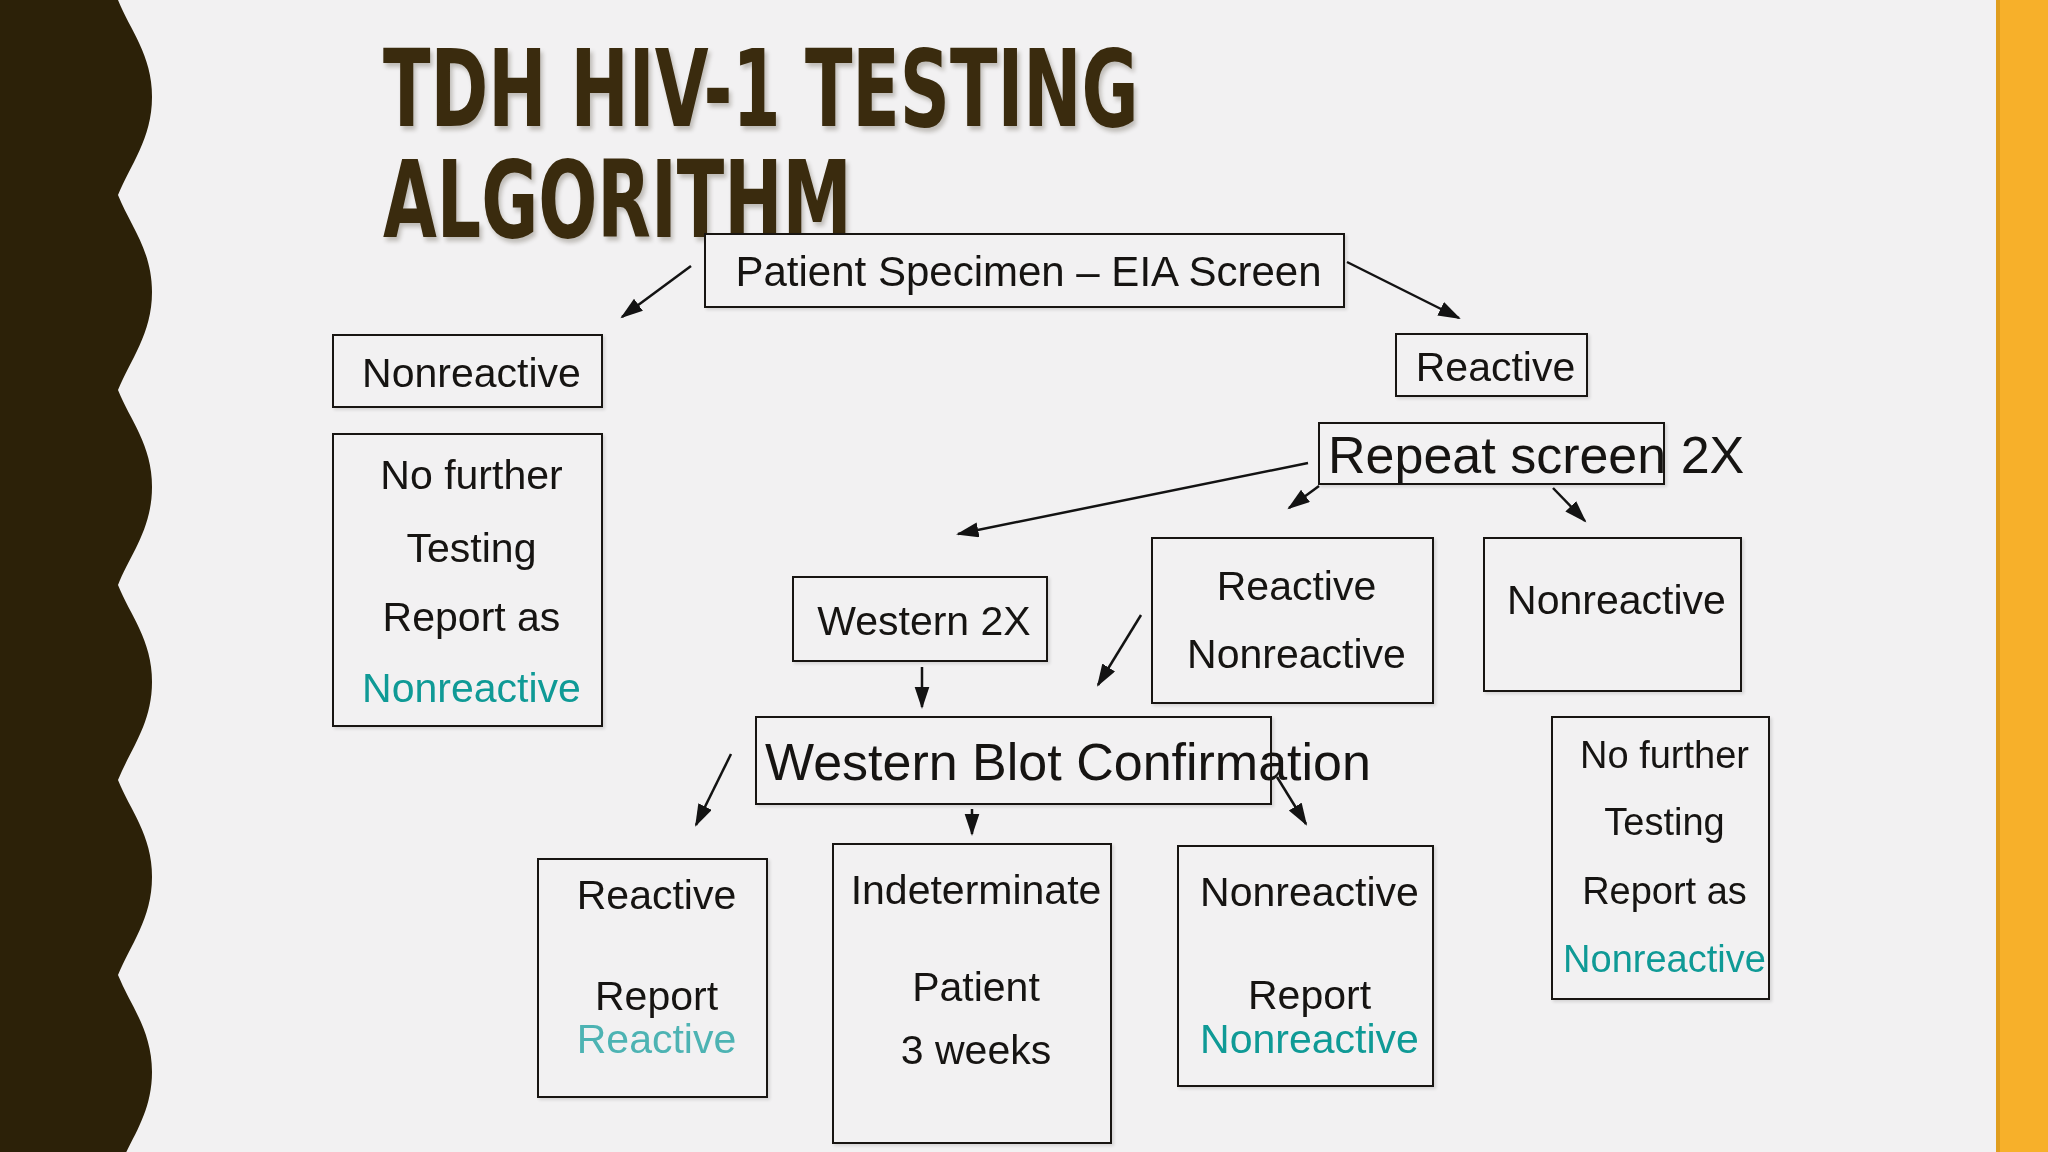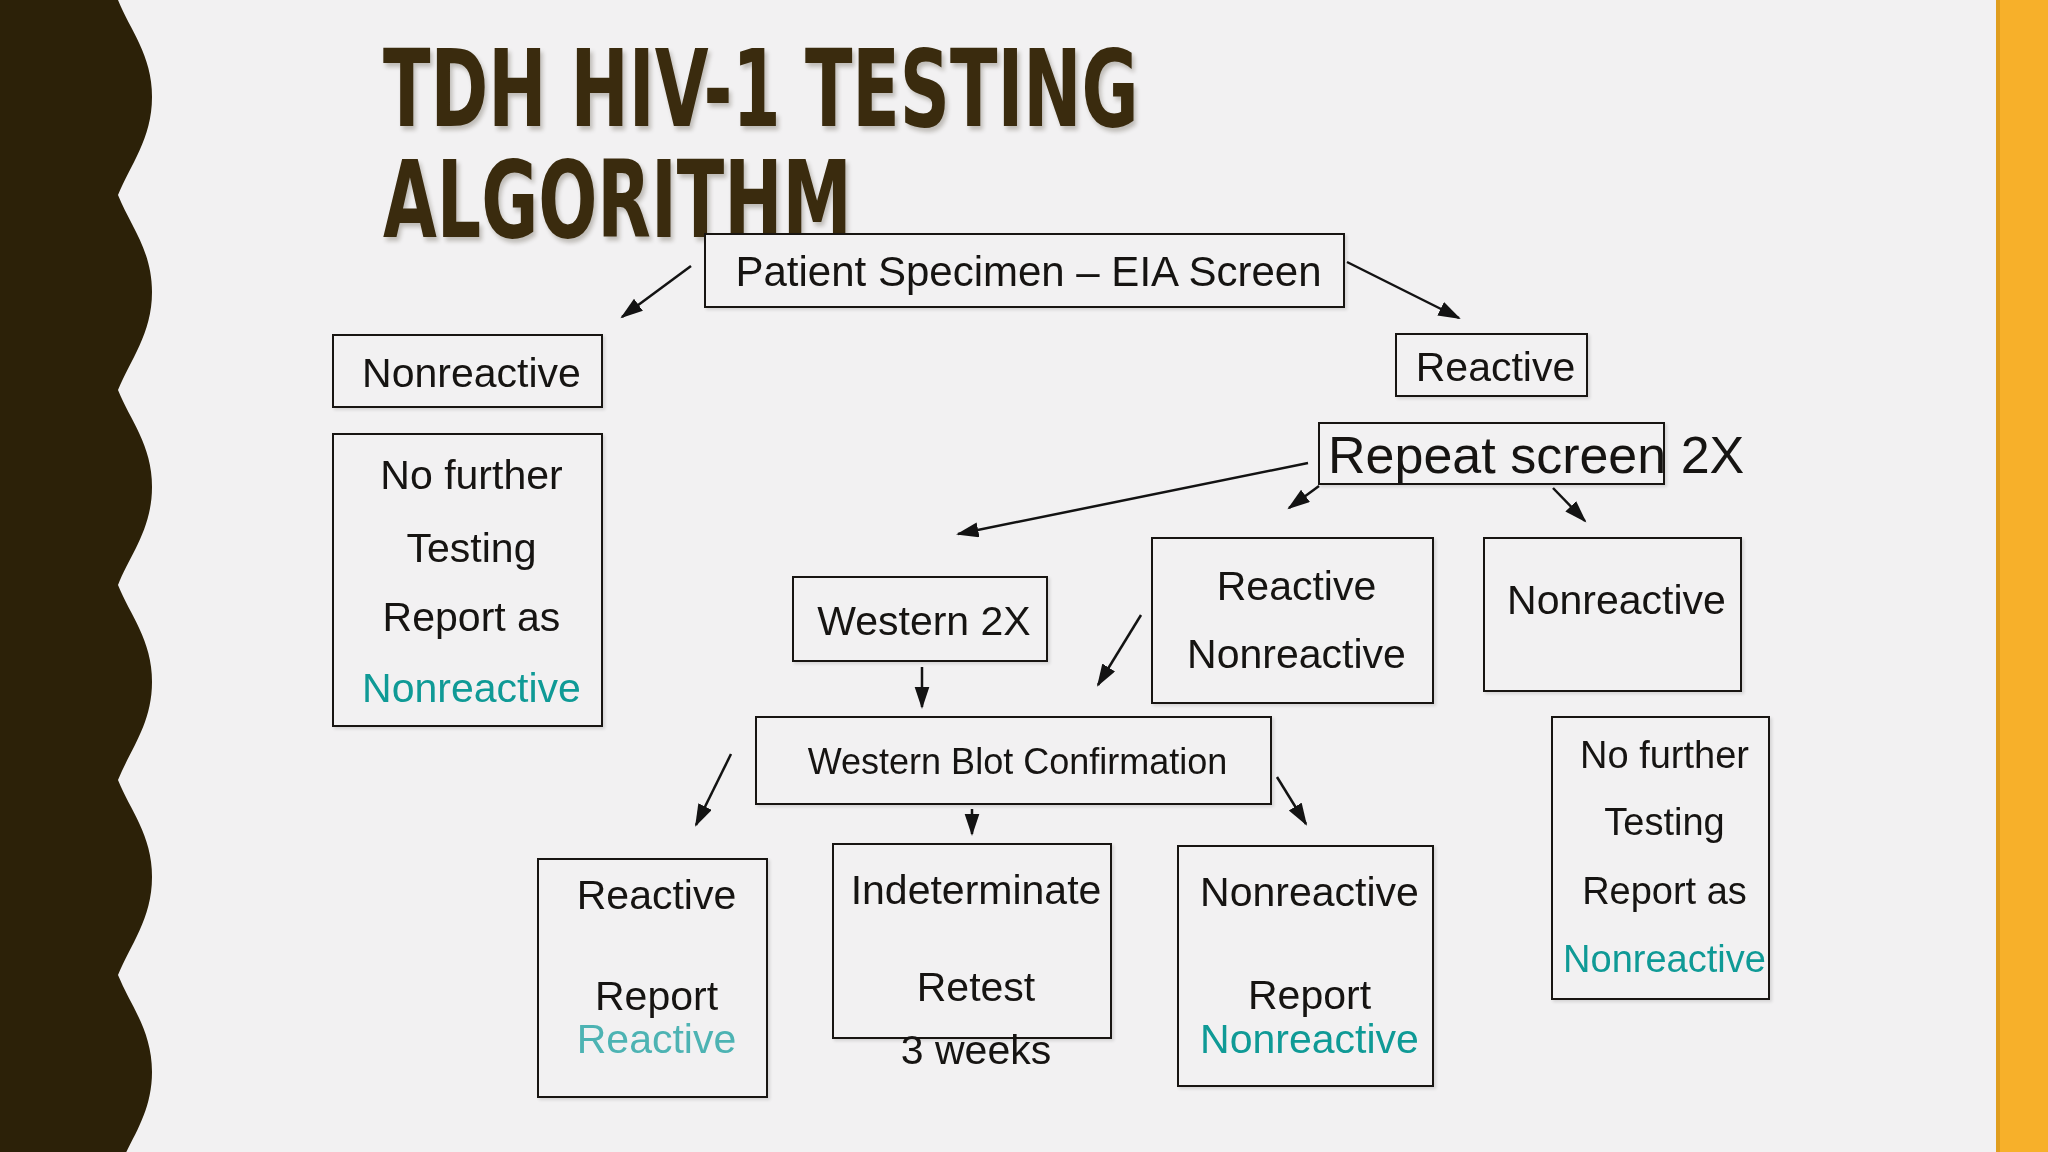--- a/index.html
+++ b/index.html
@@ -57,23 +57,23 @@
   .n-patient .ln        {font-size:42px;}
   .n-nonreactive-left   {left:332px;  top:334px; width:271px; height:74px;}
   .n-no-further-left    {left:332px;  top:433px; width:271px; height:294px;}
   .n-reactive           {left:1395px; top:333px; width:193px; height:64px;}
   .n-repeat-screen      {left:1318px; top:422px; width:347px; height:63px;}
   .n-repeat-screen .ln  {font-size:52px;}
   .n-reactive-2x        {left:792px;  top:576px; width:256px; height:86px;}
   .n-reactive-nonreactive{left:1151px;top:537px; width:283px; height:167px;}
   .n-nonreactive-2x     {left:1483px; top:537px; width:259px; height:155px;}
   .n-western-blot       {left:755px;  top:716px; width:517px; height:89px;}
-  .n-western-blot .ln   {font-size:36px;}
+  .n-western-blot .ln   {font-size:52px;}
   .n-reactive-report    {left:537px;  top:858px; width:231px; height:240px;}
-  .n-indeterminate      {left:832px;  top:843px; width:280px; height:196px;}
+  .n-indeterminate      {left:832px;  top:843px; width:280px; height:301px;}
   .n-nonreactive-report {left:1177px; top:845px; width:257px; height:242px;}
   .n-no-further-right   {left:1551px; top:716px; width:219px; height:284px;}
   .n-no-further-right .ln{font-size:38px;}
 </style>
 </head>
 <body>
 
 <div class="slide">
 
   <svg class="wave-svg" viewBox="0 0 170 1152" preserveAspectRatio="none" aria-hidden="true">
@@ -146,21 +146,21 @@
   </div>
 
   <div class="node n-reactive-report">
     <span class="ln" style="top:10px">Reactive</span>
     <span class="ln" style="top:111px">Report</span>
     <span class="ln teal-light" style="top:154px">Reactive</span>
   </div>
 
   <div class="node n-indeterminate">
     <span class="ln" style="top:20px">Indeterminate</span>
-    <span class="ln" style="top:117px">Retest</span>
+    <span class="ln" style="top:117px">Patient</span>
     <span class="ln" style="top:180px">3 weeks</span>
   </div>
 
   <div class="node n-nonreactive-report">
     <span class="ln" style="top:20px">Nonreactive</span>
     <span class="ln" style="top:123px">Report</span>
     <span class="ln teal" style="top:167px">Nonreactive</span>
   </div>
 
   <div class="node n-no-further-right">

